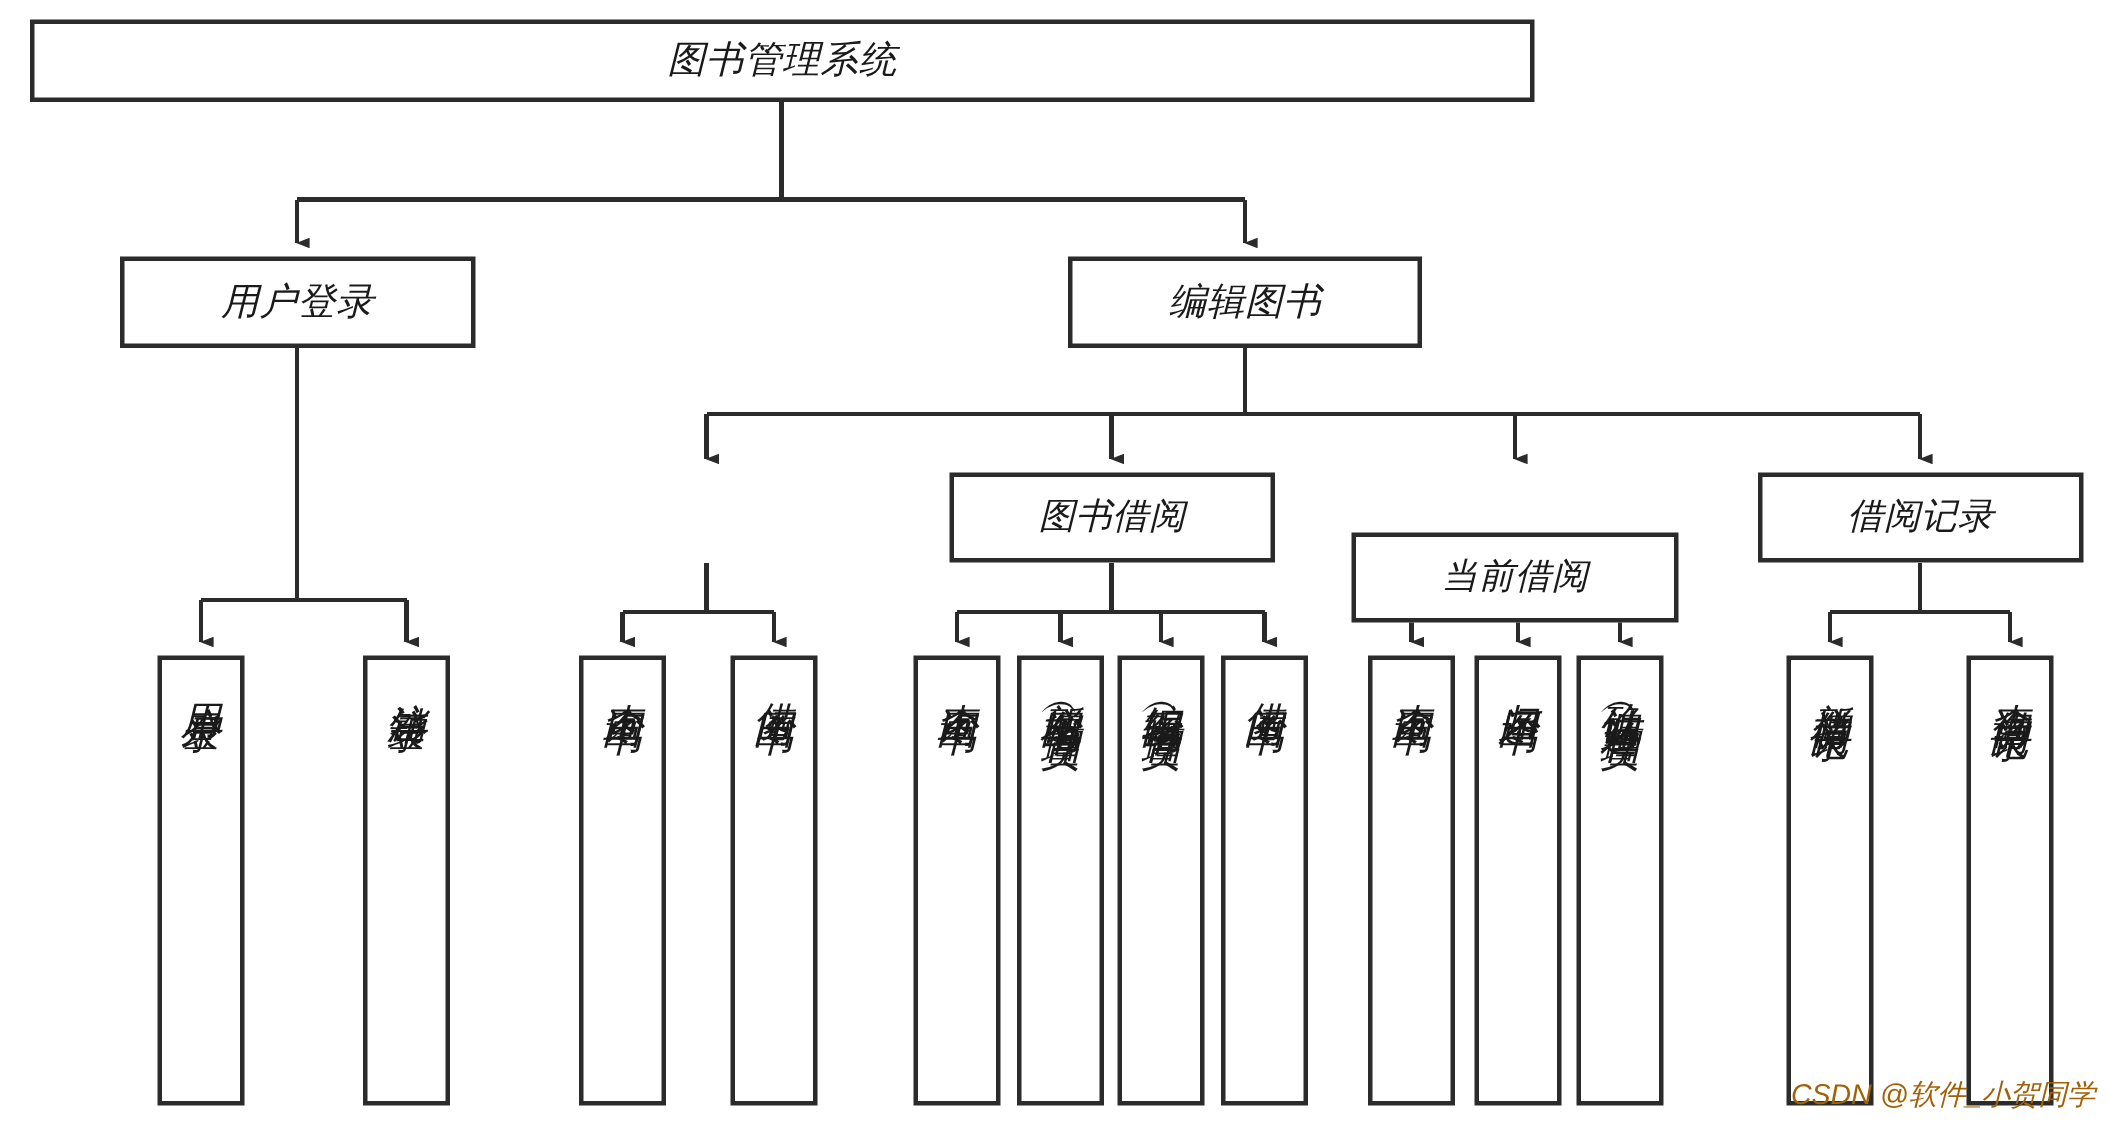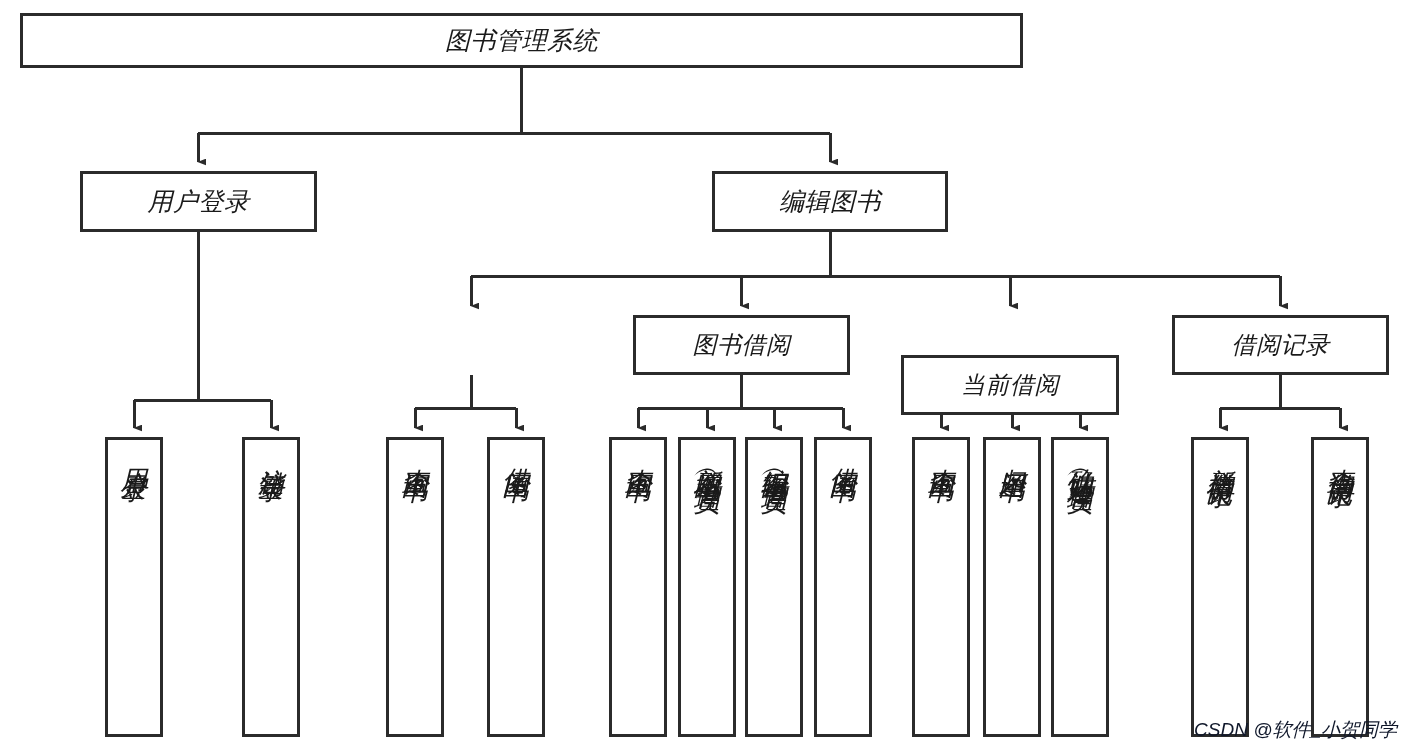--- a/index.html
+++ b/index.html
@@ -64,21 +64,21 @@
     line-height: 1.0;
     letter-spacing: 3px;
     white-space: nowrap;
     text-align: start;
   }
   .watermark {
     position: absolute;
     right: 8px;
     bottom: 4px;
     font-size: 19px;
-    color: #0f172a;
+    color: #a16207;
     z-index: 5;
     white-space: nowrap;
     user-select: none;
   }
 </style>
 </head>
 <body>
 
 <div id="canvas">
 

